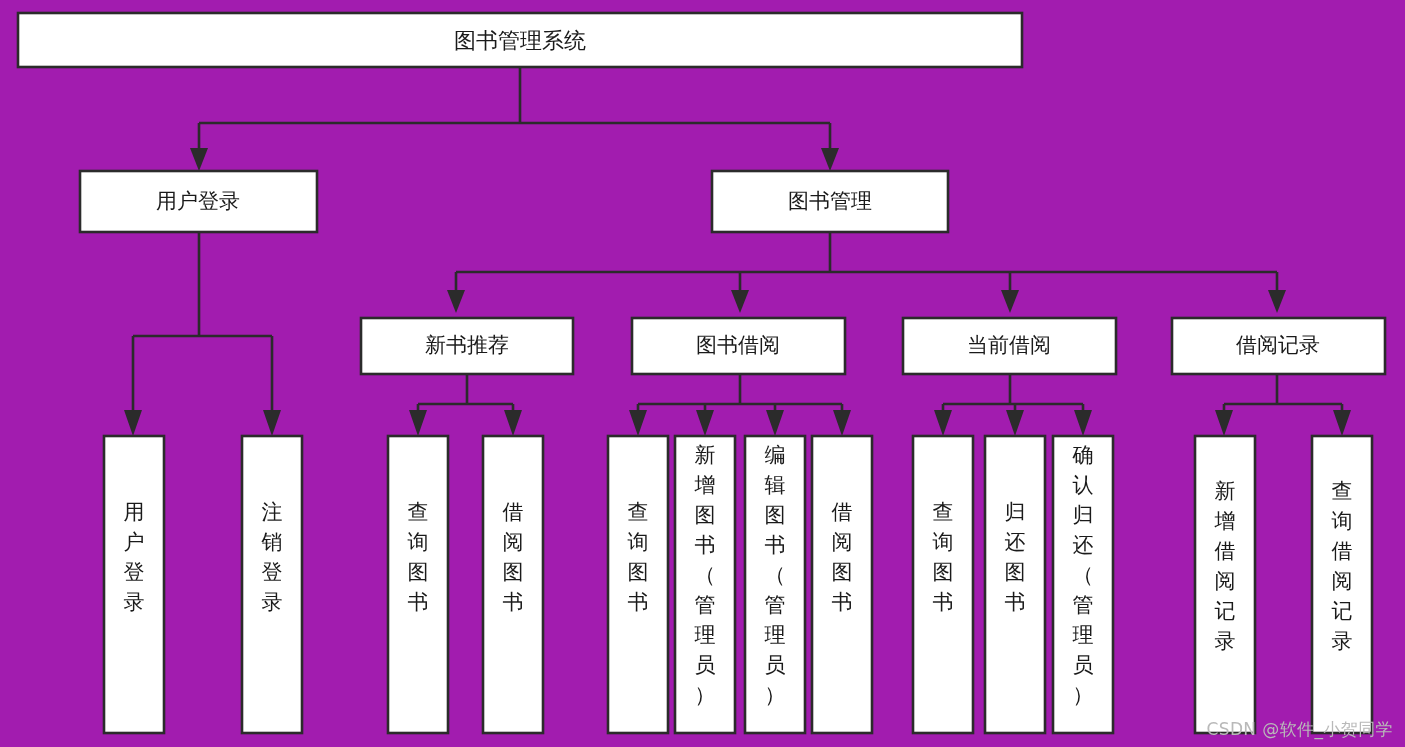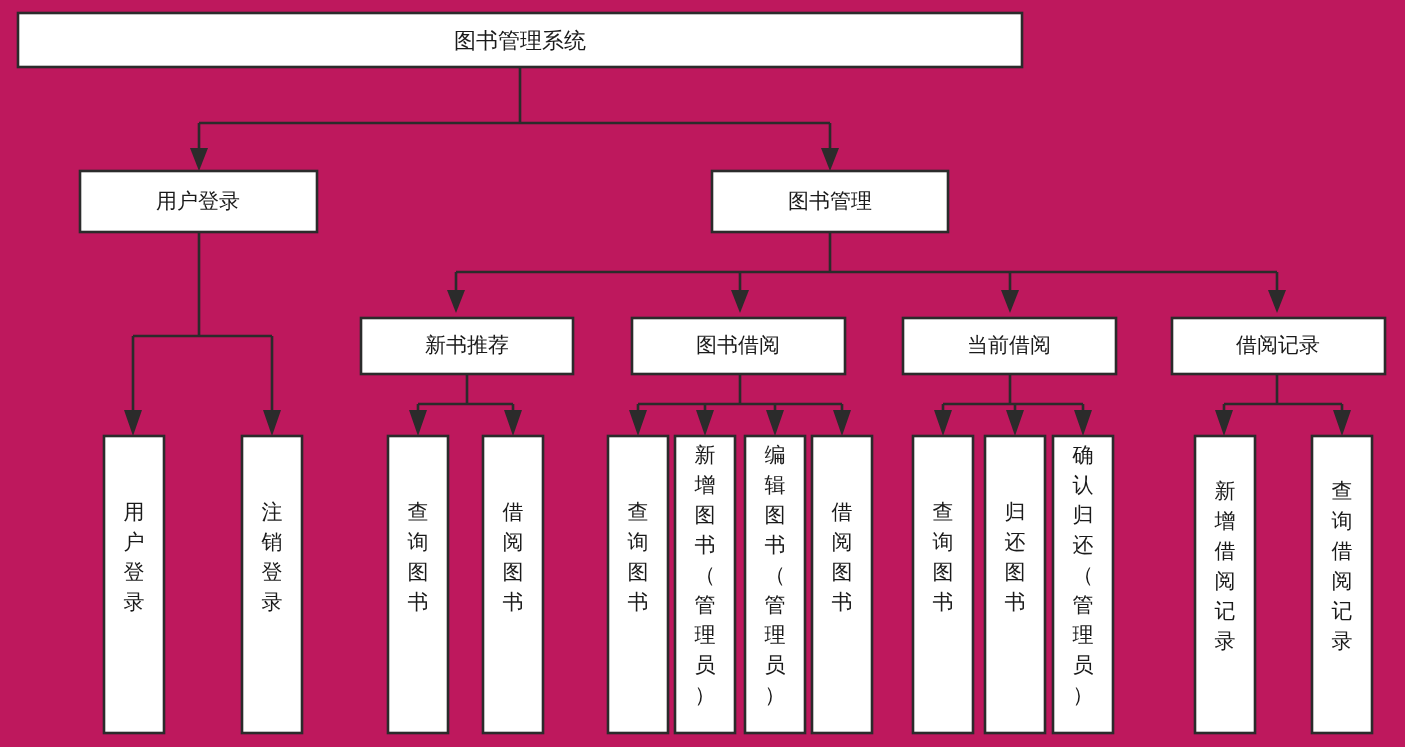--- a/index.html
+++ b/index.html
@@ -11,21 +11,21 @@
   body {
     width: 1405px;
     height: 747px;
     overflow: hidden;
     font-family: "DejaVu Sans", "Liberation Sans", sans-serif;
   }
   #diagram-root {
     position: relative;
     width: 1405px;
     height: 747px;
-    background: #be185d;
+    background: #a21caf;
   }
   svg.diagram-canvas {
     position: absolute;
     left: 0;
     top: 0;
     width: 1405px;
     height: 747px;
     display: block;
   }
   .node-box {
@@ -253,14 +253,15 @@
       <text class="leaf-label-v" x="1225" y="498"><tspan x="1225" y="498">新</tspan><tspan x="1225" y="528">增</tspan><tspan x="1225" y="558">借</tspan><tspan x="1225" y="588">阅</tspan><tspan x="1225" y="618">记</tspan><tspan x="1225" y="648">录</tspan></text>
     </g>
 
     <g>
       <rect class="node-box" x="1312" y="436" width="60" height="297"></rect>
       <text class="leaf-label-v" x="1342" y="498"><tspan x="1342" y="498">查</tspan><tspan x="1342" y="528">询</tspan><tspan x="1342" y="558">借</tspan><tspan x="1342" y="588">阅</tspan><tspan x="1342" y="618">记</tspan><tspan x="1342" y="648">录</tspan></text>
     </g>
 
   </svg>
 
+  <div class="watermark-text">CSDN @软件_小贺同学</div>
 
 </div>
 
 </body></html>

